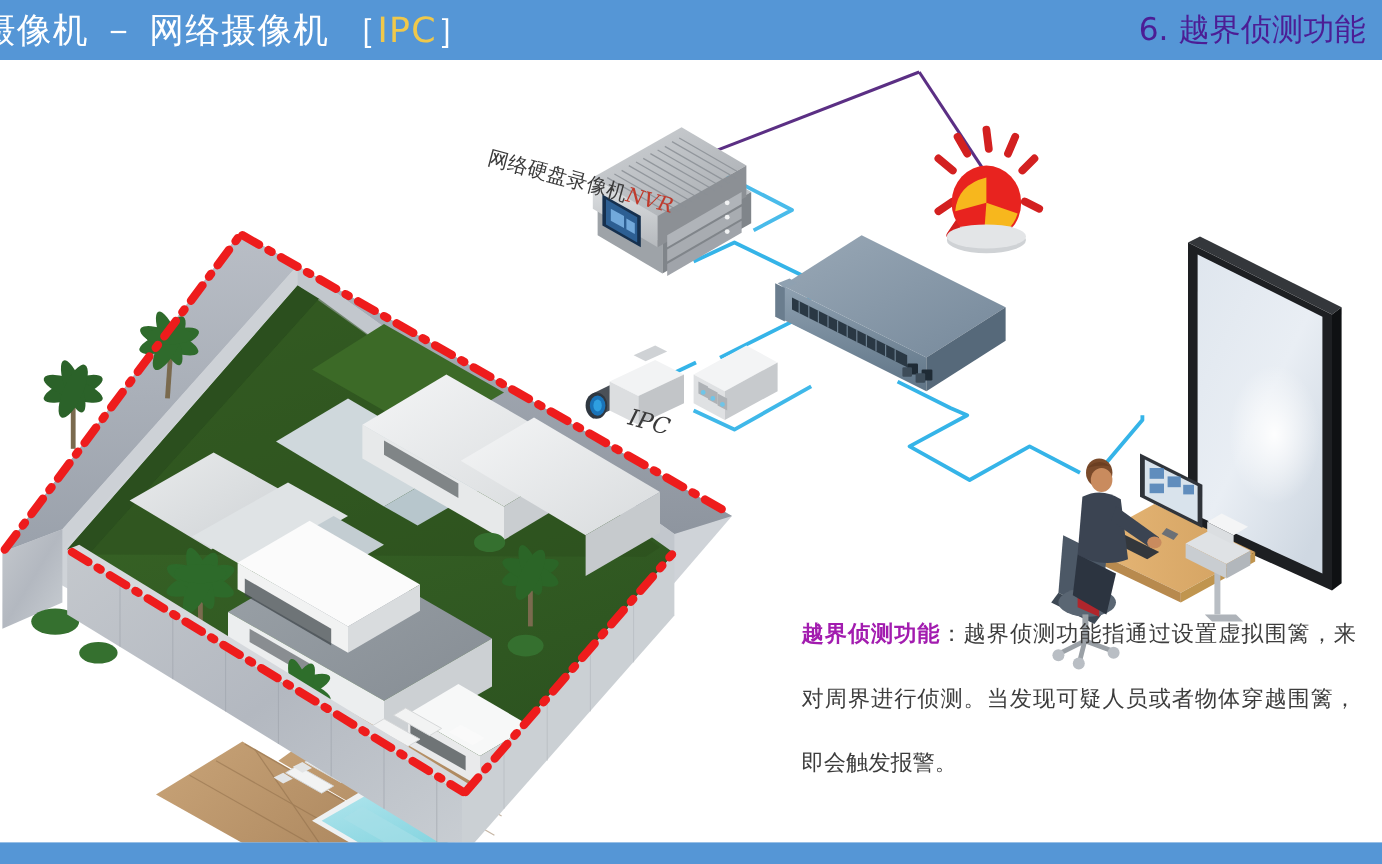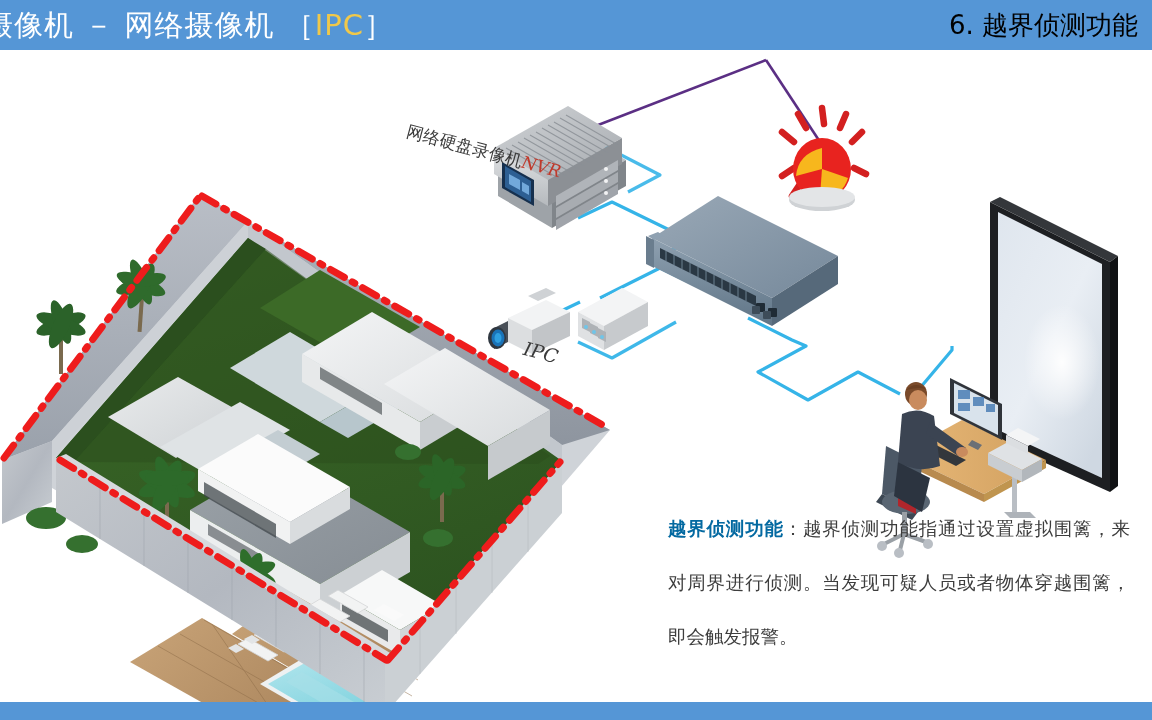--- a/index.html
+++ b/index.html
@@ -19,21 +19,21 @@
     box-sizing:border-box;padding:0 14px 0 0;
     overflow:hidden;
   }
   .header-title{
     color:#ffffff;font-size:29px;letter-spacing:1px;
     white-space:nowrap;margin-left:-16px;line-height:50px;
     font-family:"DejaVu Sans","Liberation Sans",sans-serif;
   }
   .header-title .ipc{color:#f0c84a;}
   .header-right{
-    color:#000000;font-size:26px;white-space:nowrap;line-height:50px;
+    color:#4c1d95;font-size:26px;white-space:nowrap;line-height:50px;
     font-family:"DejaVu Sans","Liberation Sans",sans-serif;
   }
 
   
   .footer{
     position:absolute;left:0;bottom:0;width:1152px;height:18px;
     background:#5596d6;
   }
 
   
@@ -63,21 +63,21 @@
     transform:rotate(15deg);transform-origin:left top;color:#3a3a3a;
   }
 
   
   .desc{
     position:absolute;left:668px;top:502px;width:462px;
     font-family:"DejaVu Serif","Liberation Serif",serif;
     font-size:18.5px;line-height:54px;color:#3d3d3d;
     text-align:justify;
   }
-  .desc .kw{color:#0369a1;font-weight:bold;}
+  .desc .kw{color:#a21caf;font-weight:bold;}
 </style>
 </head>
 <body>
 
 <div class="slide">
 
   <div class="header">
     <div class="header-title">
       <span>摄像机 － 网络摄像机 ［</span><span class="ipc">IPC</span><span>］</span>
     </div>

